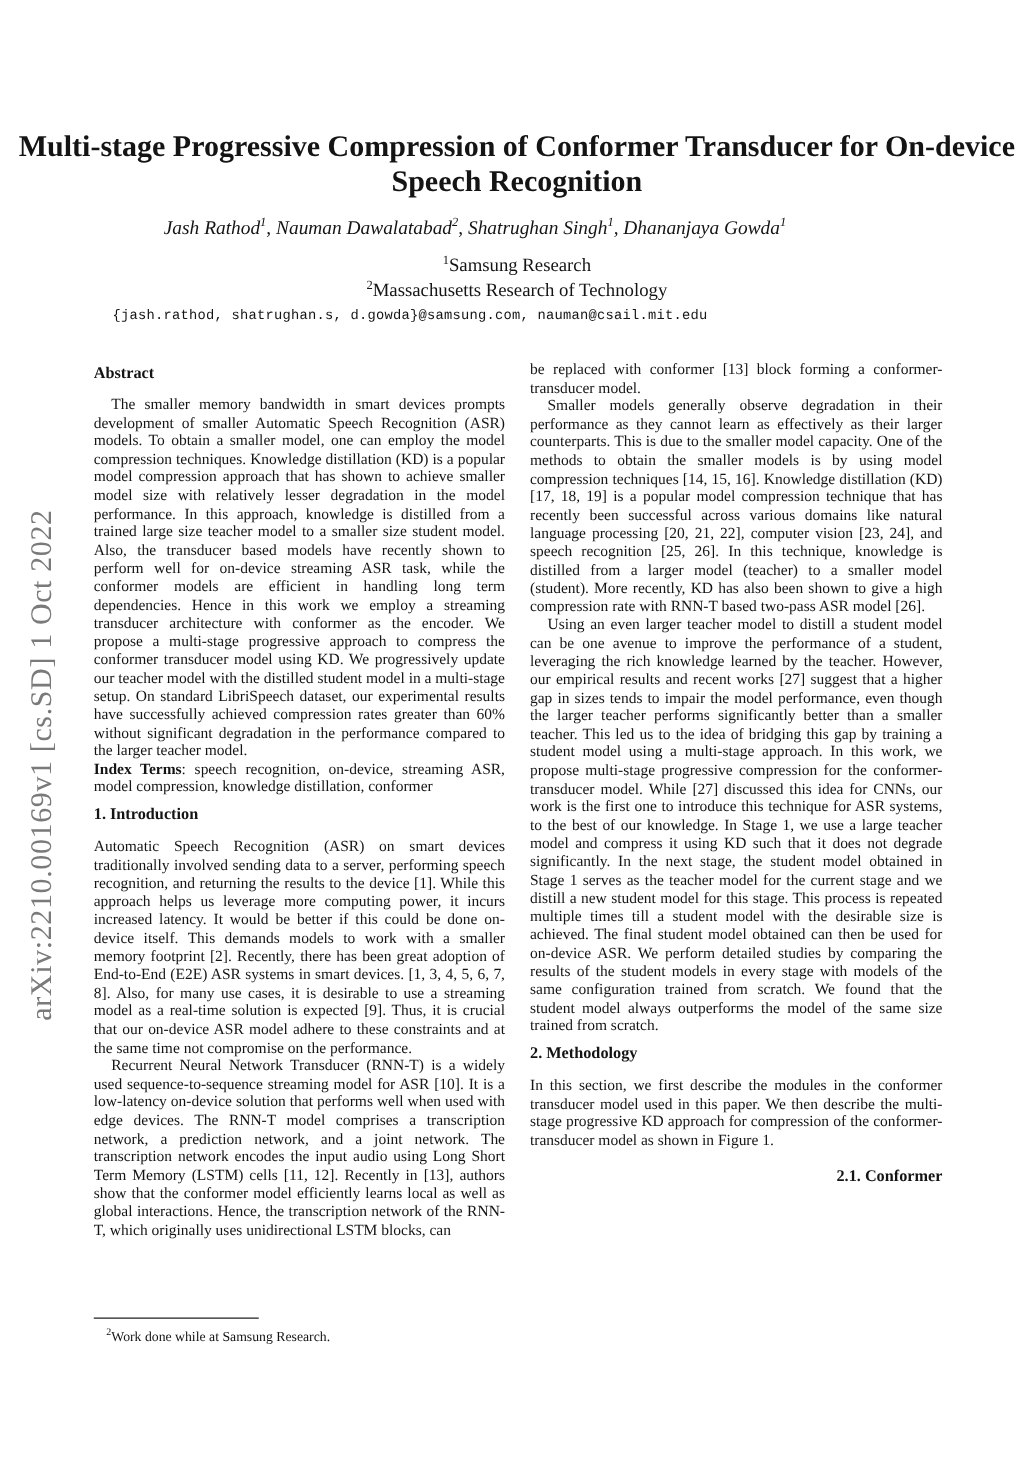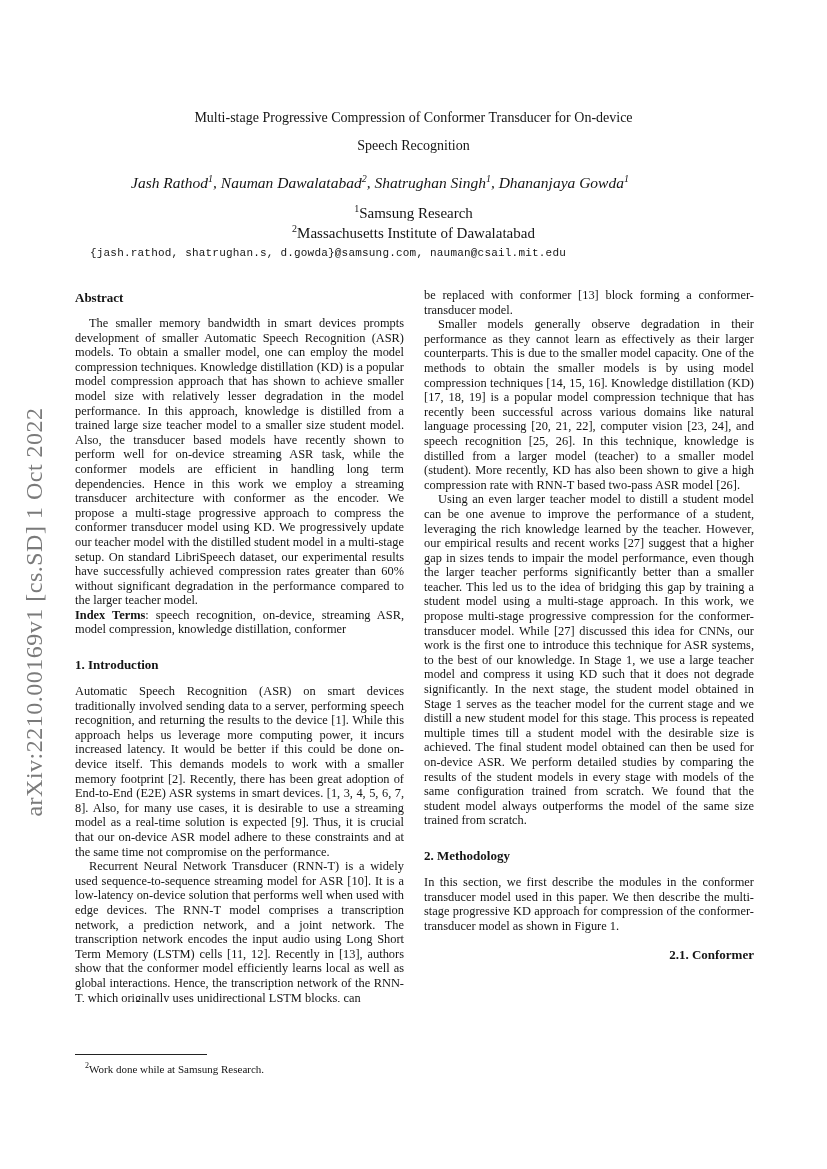--- a/index.html
+++ b/index.html
@@ -31,22 +31,22 @@
 
   
   .title-block {
     position: absolute;
     top: 104px;
     left: 0;
     width: 827px;
     text-align: center;
   }
   .title-line {
-    font-size: 14px;
-    font-weight: normal;
+    font-size: 24px;
+    font-weight: bold;
     line-height: 28px;
   }
   .authors {
     position: absolute;
     top: 174px;
     left: 0;
     width: 760px;
     text-align: center;
     font-style: italic;
     font-size: 15.5px;
@@ -89,21 +89,21 @@
 
   .col p { margin: 0; }
   .col p.indent { text-indent: 14px; }
 
   h2.sec-heading {
     font-size: 13px;
     font-weight: bold;
     margin: 0 0 8px 0;
     line-height: 20px;
   }
-  h2.sec-heading.spaced { margin: 18px 0 9px 0; }
+  h2.sec-heading.spaced { margin: 4px 0 9px 0; }
   h3.subsec-heading {
     font-size: 13px;
     font-weight: bold;
     text-align: right;
     margin: 14px 0 10px 0;
     line-height: 16px;
   }
   .index-terms b { font-weight: bold; }
 
   
@@ -139,21 +139,21 @@
     <span>Jash Rathod</span><sup>1</sup><span>, </span>
     <span>Nauman Dawalatabad</span><sup>2</sup><span>, </span>
     <span>Shatrughan Singh</span><sup>1</sup><span>, </span>
     <span>Dhananjaya Gowda</span><sup>1</sup>
   </div>
 
   <div class="affil affil-1">
     <sup>1</sup><span>Samsung Research</span>
   </div>
   <div class="affil affil-2">
-    <sup>2</sup><span>Massachusetts Institute of Dawalatabad</span>
+    <sup>2</sup><span>Massachusetts Research of Technology</span>
   </div>
 
   <div class="emails">{jash.rathod, shatrughan.s, d.gowda}@samsung.com, nauman@csail.mit.edu</div>
 
   <div class="col col-left">
     <h2 class="sec-heading">Abstract</h2>
     <p class="indent">The smaller memory bandwidth in smart devices prompts development of smaller Automatic Speech Recognition (ASR) models. To obtain a smaller model, one can employ the model compression techniques. Knowledge distillation (KD) is a popular model compression approach that has shown to achieve smaller model size with relatively lesser degradation in the model performance. In this approach, knowledge is distilled from a trained large size teacher model to a smaller size student model. Also, the transducer based models have recently shown to perform well for on-device streaming ASR task, while the conformer models are efficient in handling long term dependencies. Hence in this work we employ a streaming transducer architecture with conformer as the encoder. We propose a multi-stage progressive approach to compress the conformer transducer model using KD. We progressively update our teacher model with the distilled student model in a multi-stage setup. On standard LibriSpeech dataset, our experimental results have successfully achieved compression rates greater than 60% without significant degradation in the performance compared to the larger teacher model.</p>
     <p class="index-terms"><b>Index Terms</b><span>: speech recognition, on-device, streaming ASR, model compression, knowledge distillation, conformer</span></p>
 
     <h2 class="sec-heading spaced">1. Introduction</h2>

